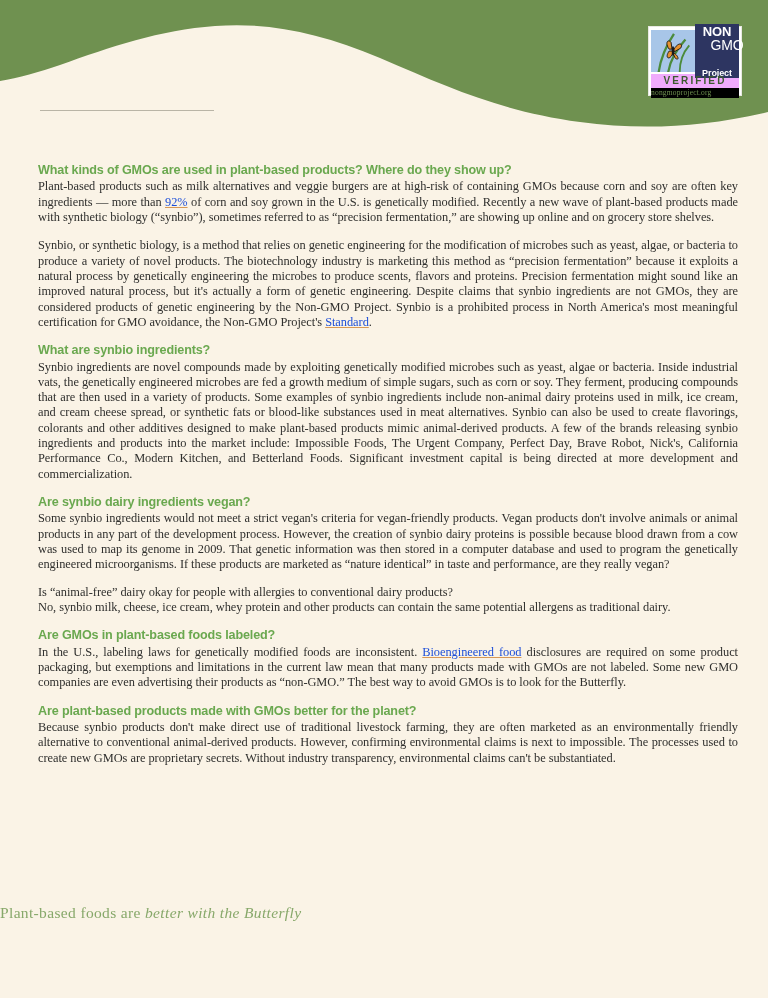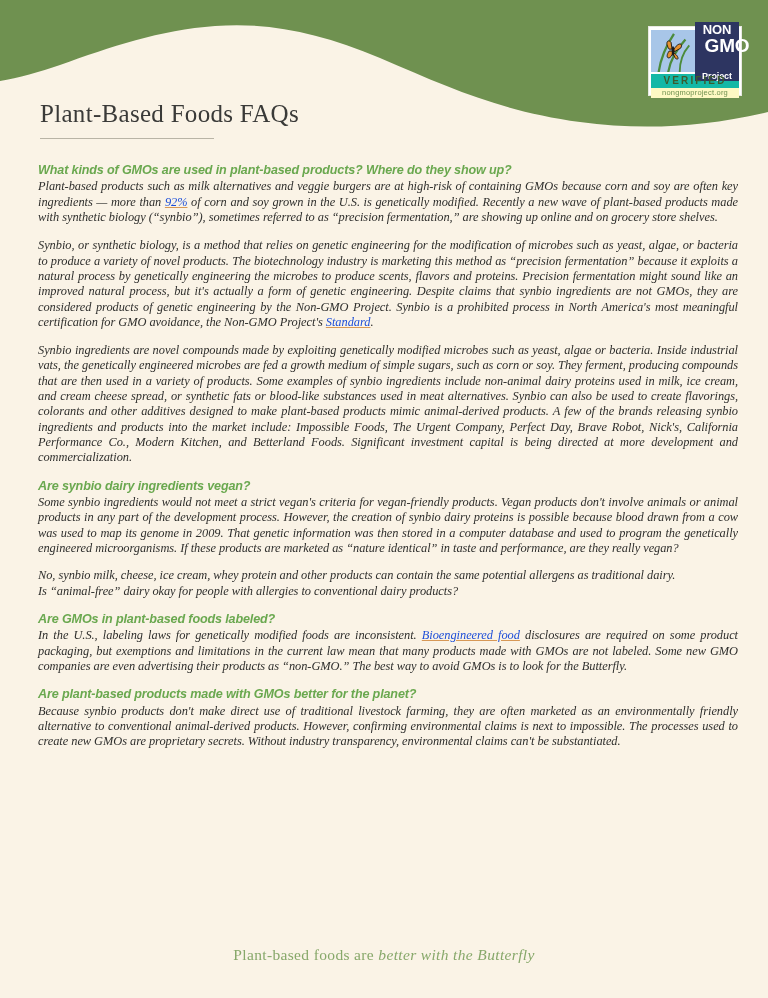--- a/index.html
+++ b/index.html
@@ -74,41 +74,40 @@
     display: flex;
     flex-direction: column;
     align-items: center;
     justify-content: center;
     font-family: "Liberation Sans", sans-serif;
     line-height: 1.0;
     padding-top: 1px;
     box-sizing: border-box;
   }
   .logo-words .w1 { font-size: 13px; font-weight: bold; letter-spacing: -0.2px; }
-  .logo-words .w2 { font-size: 19px; font-weight: bold; letter-spacing: -0.2px; margin-left: 20px; }
+  .logo-words .w2 { font-size: 14px; font-weight: normal; letter-spacing: -0.2px; margin-left: 20px; }
   .logo-words .w3 { font-size: 9px; font-weight: bold; letter-spacing: -0.1px; margin-top: 17px;}
   .logo-verified {
     height: 14px;
-    background: #14b8a6;
+    background: #f0abfc;
     color: #3c5b2e;
     font-family: "Liberation Sans", sans-serif;
     font-size: 10px;
     font-weight: bold;
     letter-spacing: 2.1px;
     text-align: center;
     line-height: 14px;
     border-top: 1px solid #ffffff;
   }
   .logo-url {
     height: 10px;
-    background: #fef9c3;
+    background: #000000;
     color: #6f9150;
-    font-family: Liberation Sans, sans-serif;
+    font-family: Liberation Serif, serif;
     font-size: 7.5px;
-    text-align: center;
     line-height: 10px;
     letter-spacing: 0.2px;
   }
 
   
   .title-wrap {
     position: absolute;
     top: 100px;
     left: 40px;
     z-index: 4;
@@ -130,21 +129,21 @@
 
   
   .content {
     position: absolute;
     top: 163px;
     left: 38px;
     width: 700px;
     z-index: 2;
   }
 
-  .qa { margin-bottom: 13px; font-style: italic; }
+  .qa { margin-bottom: 13px; }
   .qa:last-child { margin-bottom: 12px; }
 
   .q {
     font-family: "Liberation Sans", sans-serif;
     font-size: 12.6px;
     font-weight: bold;
     color: #6aa84f;
     letter-spacing: -0.15px;
     margin: 0 0 1px 0;
     line-height: 1.22;
@@ -164,23 +163,22 @@
   a.doclink, .doclink {
     color: #1d4ed8;
     text-decoration: underline;
     text-decoration-color: #d79856;
   }
 
   
   .footer {
     position: absolute;
     left: 0;
-    top: 946px;
-    width: 768px;
-    text-align: center;
+    top: 904px;
+    width: 768px;
     z-index: 2;
   }
   .footer-text {
     font-family: "Liberation Serif", serif;
     font-size: 15.5px;
     color: #87a86a;
     letter-spacing: 0.35px;
   }
   .footer-text .em { font-style: italic; }
 </style>
@@ -218,41 +216,41 @@
           <span class="w2">GMO</span>
           <span class="w3">Project</span>
         </div>
       </div>
       <div class="logo-verified">VERIFIED</div>
       <div class="logo-url">nongmoproject.org</div>
     </div>
   </div>
 
   <div class="title-wrap">
-    <h1 class="doc-title">Plant-Based Foods FAQs</h1>
     <div class="title-rule"></div>
   </div>
 
   <div class="content" id="faq-content">
       <div class="qa">
         <p class="q">What kinds of GMOs are used in plant-based products? Where do they show up?</p>
         <p class="a"><span>Plant-based products such as milk alternatives and veggie burgers are at high-risk of containing GMOs because corn and soy are often key ingredients — more than </span><span class="doclink">92%</span><span> of corn and soy grown in the U.S. is genetically modified. Recently a new wave of plant-based products made with synthetic biology (“synbio”), sometimes referred to as “precision fermentation,” are showing up online and on grocery store shelves.</span></p>
       </div>
       <div class="qa">
         <p class="a"><span>Synbio, or synthetic biology, is a method that relies on genetic engineering for the modification of microbes such as yeast, algae, or bacteria to produce a variety of novel products. The biotechnology industry is marketing this method as “precision fermentation” because it exploits a natural process by genetically engineering the microbes to produce scents, flavors and proteins. Precision fermentation might sound like an improved natural process, but it's actually a form of genetic engineering. Despite claims that synbio ingredients are not GMOs, they are considered products of genetic engineering by the Non-GMO Project. Synbio is a prohibited process in North America's most meaningful certification for GMO avoidance, the Non-GMO Project's </span><span class="doclink">Standard</span><span>.</span></p>
       </div>
       <div class="qa">
+        <p class="q">What are synbio ingredients?</p>
         <p class="a"><span>Synbio ingredients are novel compounds made by exploiting genetically modified microbes such as yeast, algae or bacteria. Inside industrial vats, the genetically engineered microbes are fed a growth medium of simple sugars, such as corn or soy. They ferment, producing compounds that are then used in a variety of products. Some examples of synbio ingredients include non-animal dairy proteins used in milk, ice cream, and cream cheese spread, or synthetic fats or blood-like substances used in meat alternatives. Synbio can also be used to create flavorings, colorants and other additives designed to make plant-based products mimic animal-derived products. A few of the brands releasing synbio ingredients and products into the market include: Impossible Foods, The Urgent Company, Perfect Day, Brave Robot, Nick's, California Performance Co., Modern Kitchen, and Betterland Foods. Significant investment capital is being directed at more development and commercialization.</span></p>
       </div>
       <div class="qa">
         <p class="q">Are synbio dairy ingredients vegan?</p>
         <p class="a"><span>Some synbio ingredients would not meet a strict vegan's criteria for vegan-friendly products. Vegan products don't involve animals or animal products in any part of the development process. However, the creation of synbio dairy proteins is possible because blood drawn from a cow was used to map its genome in 2009. That genetic information was then stored in a computer database and used to program the genetically engineered microorganisms. If these products are marketed as “nature identical” in taste and performance, are they really vegan?</span></p>
         <div class="spacer-para"></div>
+        <p class="a"><span>Is “animal-free” dairy okay for people with allergies to conventional dairy products?</span></p>
         <p class="a"><span>No, synbio milk, cheese, ice cream, whey protein and other products can contain the same potential allergens as traditional dairy.</span></p>
-        <p class="a"><span>Is “animal-free” dairy okay for people with allergies to conventional dairy products?</span></p>
       </div>
       <div class="qa">
         <p class="q">Are GMOs in plant-based foods labeled?</p>
         <p class="a"><span>In the U.S., labeling laws for genetically modified foods are inconsistent. </span><span class="doclink">Bioengineered food</span><span> disclosures are required on some product packaging, but exemptions and limitations in the current law mean that many products made with GMOs are not labeled. Some new GMO companies are even advertising their products as “non-GMO.” The best way to avoid GMOs is to look for the Butterfly.</span></p>
       </div>
       <div class="qa">
         <p class="q">Are plant-based products made with GMOs better for the planet?</p>
         <p class="a"><span>Because synbio products don't make direct use of traditional livestock farming, they are often marketed as an environmentally friendly alternative to conventional animal-derived products. However, confirming environmental claims is next to impossible. The processes used to create new GMOs are proprietary secrets. Without industry transparency, environmental claims can't be substantiated.</span></p>
       </div>
     </div>

